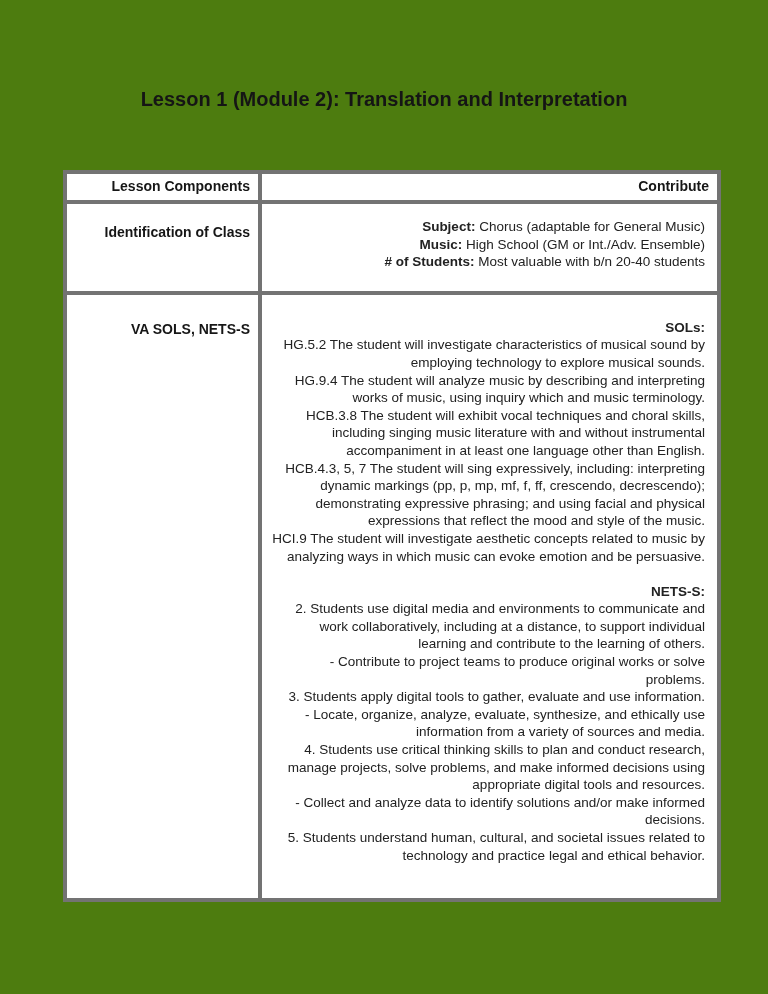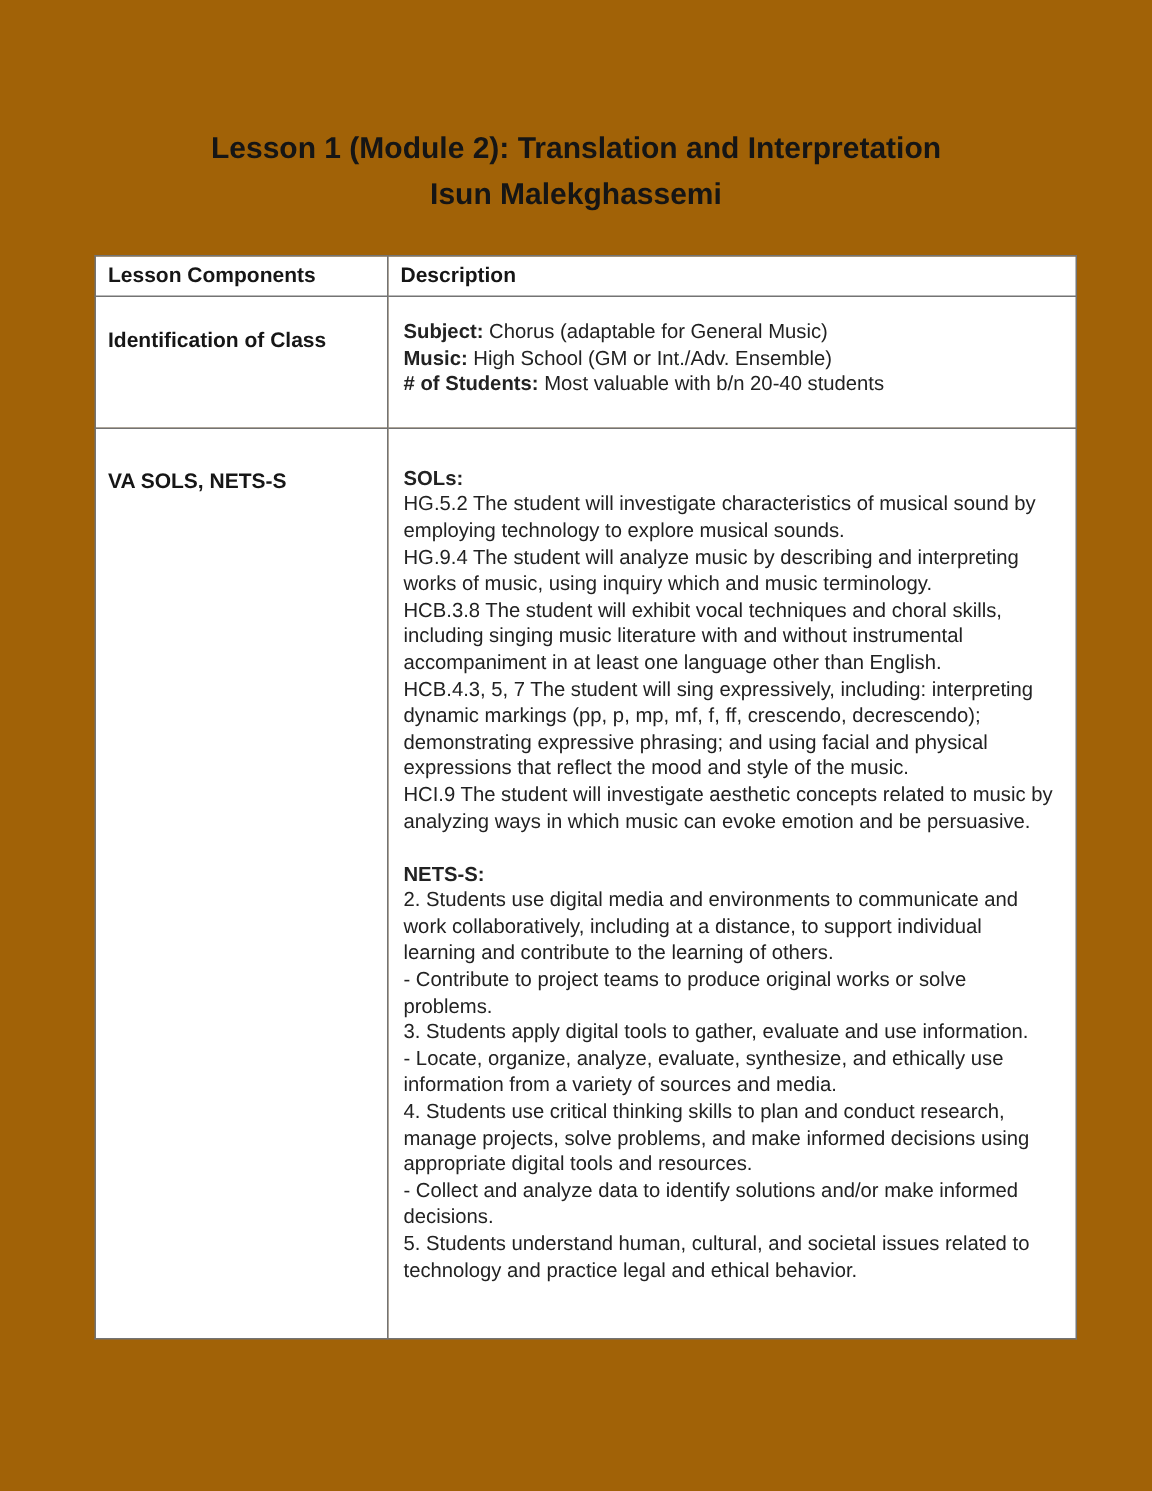--- a/index.html
+++ b/index.html
@@ -12,21 +12,21 @@
     height: 994px;
     position: relative;
     font-family: "Liberation Sans", "DejaVu Sans", sans-serif;
     color: #1c1c1c;
   }
   .doc-page {
     position: absolute;
     left: 0; top: 0;
     width: 768px;
     height: 994px;
-    background: #a16207;
+    background: #4d7c0f;
     overflow: hidden;
   }
   .doc-title {
     position: absolute;
     left: 0;
     top: 84px;
     width: 768px;
     text-align: center;
     font-weight: bold;
     font-size: 20px;
@@ -36,23 +36,23 @@
   .doc-title .title-line { display: block; }
   table.lesson-table {
     position: absolute;
     left: 63px;
     top: 170px;
     width: 654px;
     border-collapse: collapse;
     table-layout: fixed;
   }
   table.lesson-table td, table.lesson-table th {
-    border: 1px solid #737373;
+    border: 4px solid #737373;
     vertical-align: top;
-    text-align: left;
+    text-align: right;
     background: #ffffff;
   }
   col.col-component { width: 195px; }
   col.col-description { width: 459px; }
   th.header-cell {
     font-size: 14px;
     font-weight: bold;
     padding: 4px 8px 4px 8px;
     height: 18px;
     color: #161616;
@@ -84,32 +84,31 @@
   .t-underline { }
   .t-italic { }
 </style>
 </head>
 <body>
 
 <div class="doc-page">
 
   <div class="doc-title">
     <span class="title-line">Lesson 1 (Module 2): Translation and Interpretation</span>
-    <span class="title-line">Isun Malekghassemi</span>
   </div>
 
   <table class="lesson-table">
     <colgroup>
       <col class="col-component">
       <col class="col-description">
     </colgroup>
     <thead>
       <tr class="header-row">
         <th class="header-cell">Lesson Components</th>
-        <th class="header-cell">Description</th>
+        <th class="header-cell">Contribute</th>
       </tr>
     </thead>
     <tbody>
       <tr class="row-1">
         <td class="component-cell">Identification of Class</td>
         <td class="description-cell">
             <p class="para"><span class="t-bold">Subject:</span><span> Chorus (adaptable for General Music)</span></p>
             <p class="para"><span class="t-bold">Music:</span><span> High School (GM or Int./Adv. Ensemble)</span></p>
             <p class="para"><span class="t-bold"># of Students:</span><span> Most valuable with b/n 20-40 students</span></p>
           </td>

